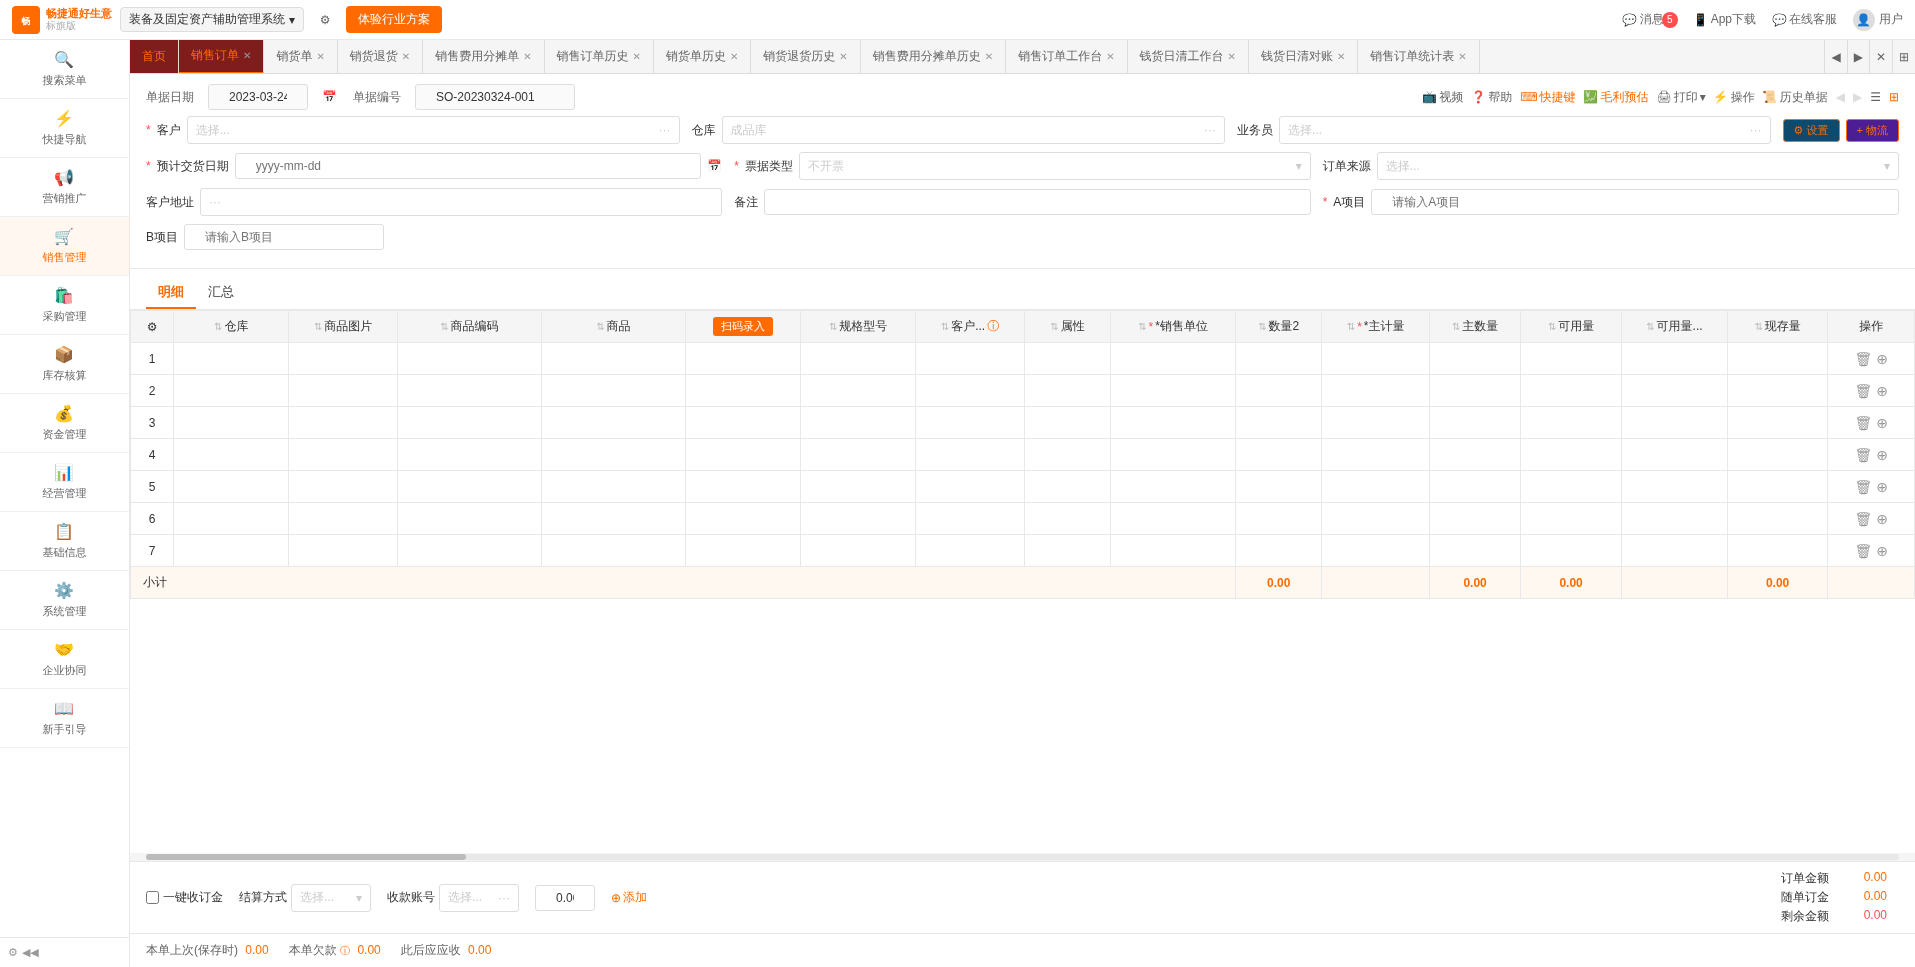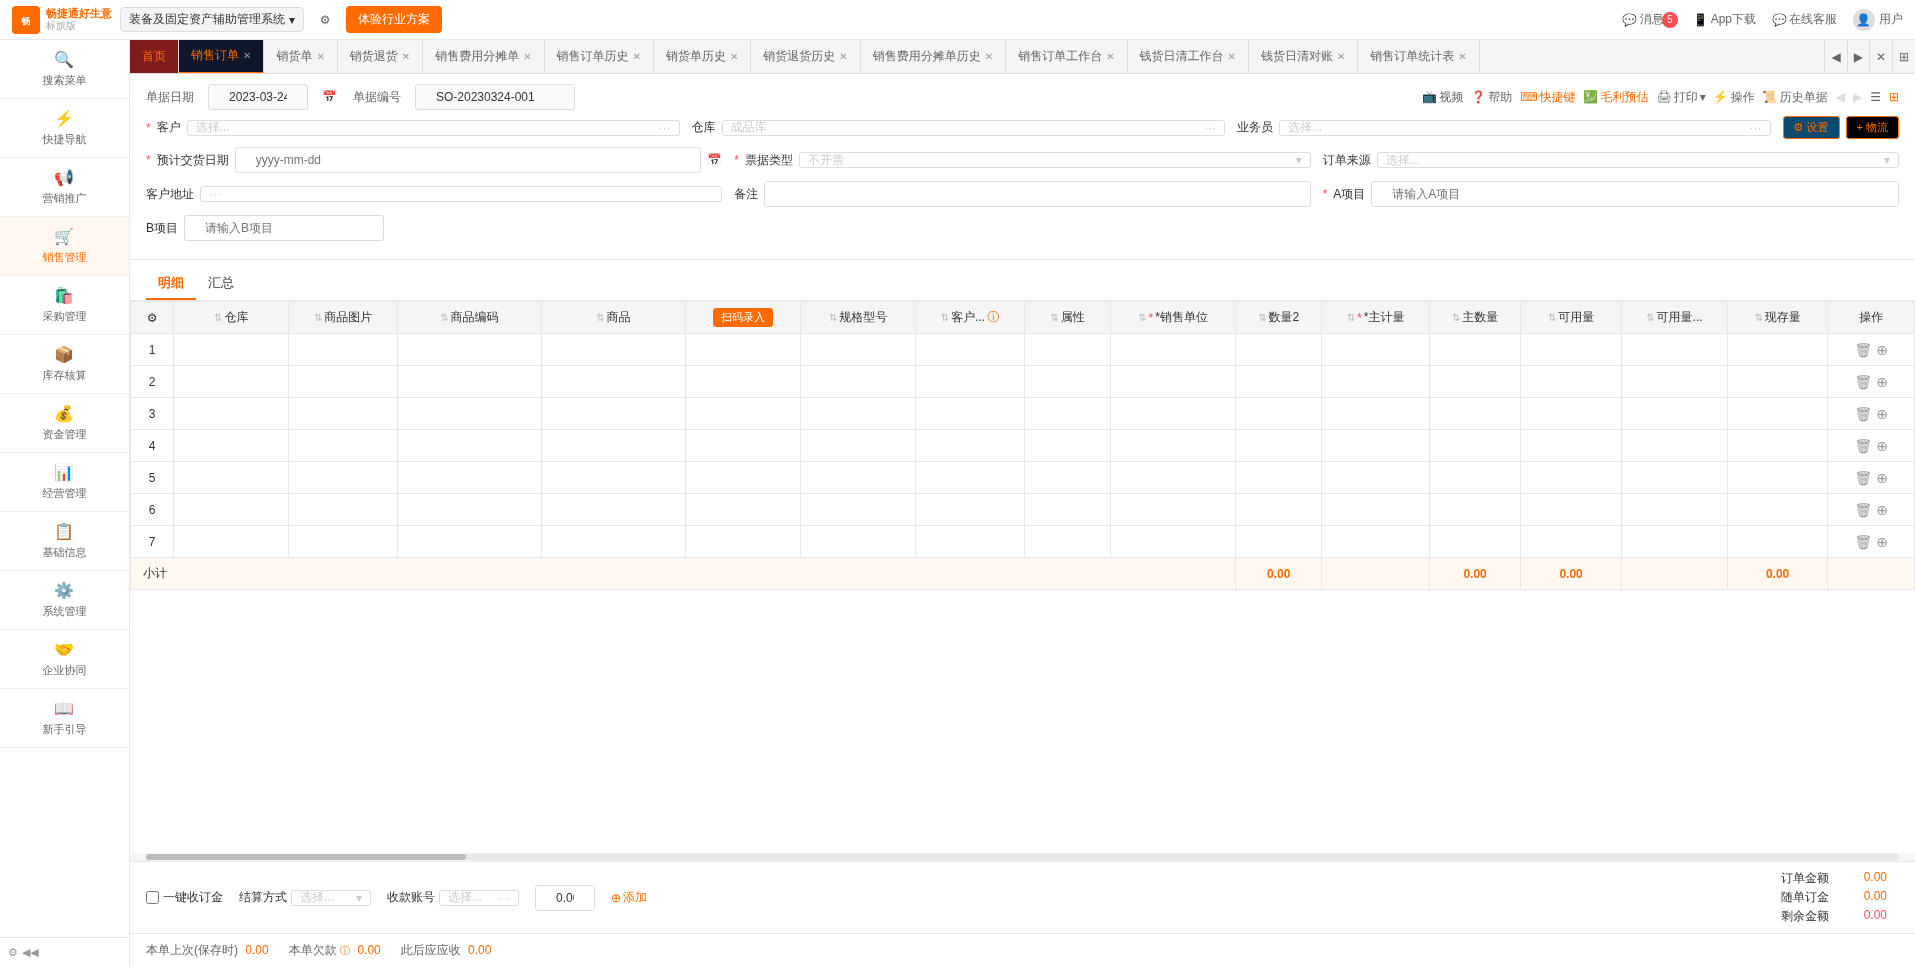--- a/index.html
+++ b/index.html
@@ -23,34 +23,34 @@
     .sidebar-item.active { color: #ff6b00; background: #fff7f0; }
     .sidebar-icon { font-size: 16px; }
     .sidebar-bottom { display: flex; align-items: center; gap: 4px; padding: 8px; cursor: pointer; color: #999; font-size: 11px; border-top: 1px solid #e8e8e8; margin-top: auto; }
     
     
     .main { flex: 1; display: flex; flex-direction: column; overflow: hidden; }
     
     
     .tab-bar { display: flex; align-items: center; background: #f5f5f5; border-bottom: 1px solid #ddd; height: 34px; overflow: hidden; }
     .tab { display: flex; align-items: center; padding: 0 12px; height: 34px; cursor: pointer; white-space: nowrap; font-size: 12px; color: #666; border-right: 1px solid #ddd; gap: 4px; }
-    .tab.active { background: #0f172a; color: #ff6b00; border-bottom: 2px solid #ff6b00; }
+    .tab.active { background: #7f1d1d; color: #ff6b00; border-bottom: 2px solid #ff6b00; }
     .tab .close-x { color: #999; font-size: 10px; }
     .tab-scroll { display: flex; align-items: center; overflow: hidden; flex: 1; }
     .tab-nav-btn { padding: 0 6px; height: 34px; display: flex; align-items: center; cursor: pointer; color: #666; border-left: 1px solid #ddd; }
     
     
     .form-area { background: #fff; padding: 10px 16px; border-bottom: 1px solid #e8e8e8; }
     .form-field { display: flex; align-items: center; gap: 14px; font-size: 12px; }
     .form-field label { color: #666; white-space: nowrap; }
     .field-input { border: 1px solid #ddd; border-radius: 3px; padding: 3px 20px; font-size: 12px; color: #333; height: 26px; }
     .field-input.readonly { background: #fafafa; }
     .form-row { display: flex; align-items: center; gap: 12px; margin-bottom: 8px; }
     .form-col { display: flex; align-items: center; gap: 6px; flex: 1; }
-    .select-field { border: 1px solid #ddd; border-radius: 3px; padding: 3px 8px; font-size: 12px; color: #ccc; height: 16px; cursor: pointer; display: flex; align-items: center; justify-content: space-between; }
+    .select-field { border: 1px solid #ddd; border-radius: 3px; padding: 3px 8px; font-size: 12px; color: #ccc; height: 28px; cursor: pointer; display: flex; align-items: center; justify-content: space-between; }
     .dots { color: #ccc; }
     .toolbar-row { display: flex; align-items: center; justify-content: space-between; margin-bottom: 6px; }
     .toolbar-right { display: flex; align-items: center; gap: 8px; font-size: 12px; color: #666; }
     
     
     .content-tabs { display: flex; align-items: center; padding: 8px 16px 0; background: #fff; border-bottom: 1px solid #e8e8e8; }
     .content-tab { padding: 6px 12px; font-size: 13px; cursor: pointer; border-bottom: 2px solid transparent; }
     .content-tab.active { color: #ff6b00; border-bottom: 2px solid #ff6b00; font-weight: bold; }
     
     
@@ -311,21 +311,21 @@
         </div>
         <div class="form-col">
           <label>业务员</label>
           <div class="select-field" style="flex:1;min-width:200px;">
             <span style="color:#ccc;">选择...</span>
             <span class="dots">···</span>
           </div>
         </div>
         <div style="display:flex;align-items:center;gap:6px;margin-left:auto;">
           <button style="color:#ff6b00;border:1px solid #ff6b00;background:#0c4a6e;border-radius:3px;padding:3px 10px;cursor:pointer;font-size:11px;">⚙ <span>设置</span></button>
-          <button style="color:#ff6b00;border:1px solid #ff6b00;background:#000000;border-radius:3px;padding:3px 10px;cursor:pointer;font-size:11px;">+ <span>物流</span></button>
+          <button style="color:#ff6b00;border:1px solid #ff6b00;background:#4c1d95;border-radius:3px;padding:3px 10px;cursor:pointer;font-size:11px;">+ <span>物流</span></button>
         </div>
       </div>
 
       <div class="form-row">
         <div class="form-col">
           <label style="color:#ff4d4f;">*</label>
           <label>预计交货日期</label>
           <input class="field-input" type="text" placeholder="yyyy-mm-dd" style="flex: 1 1 0%; min-width: 180px;">
           <span style="cursor:pointer;">📅</span>
         </div>

